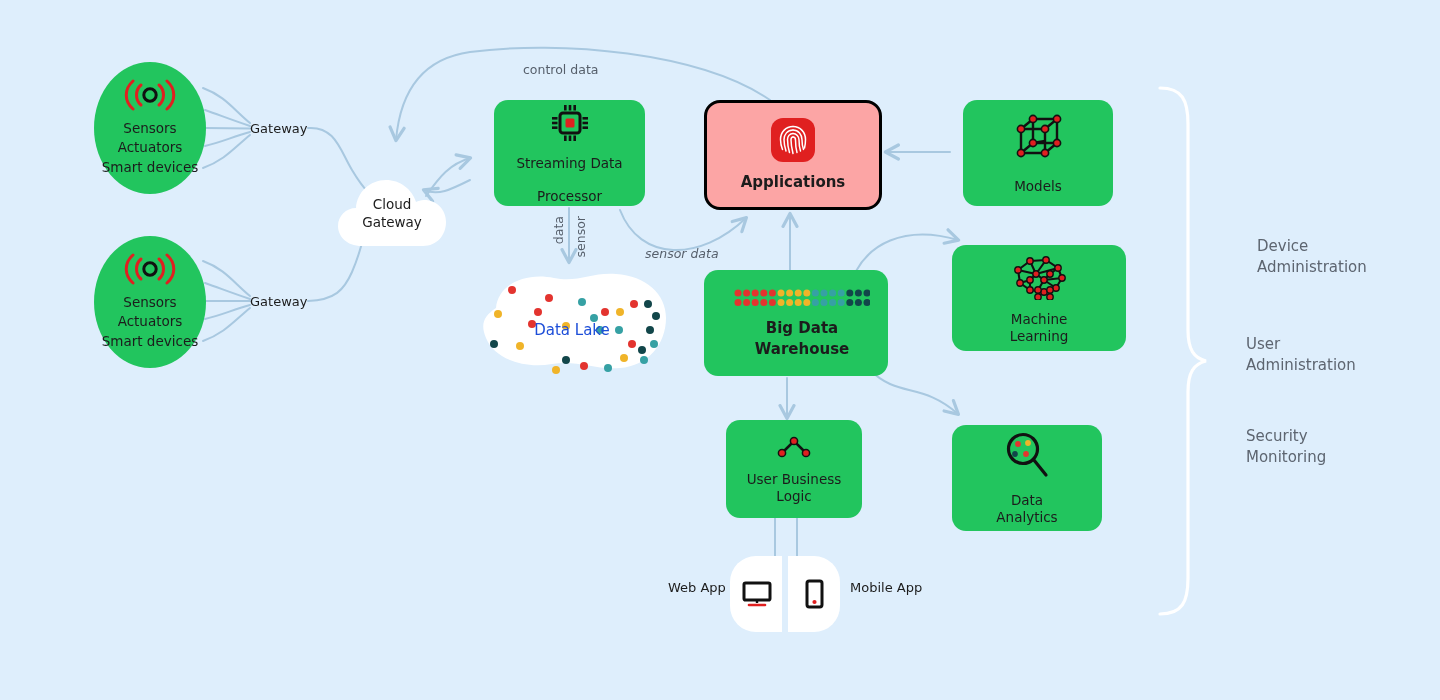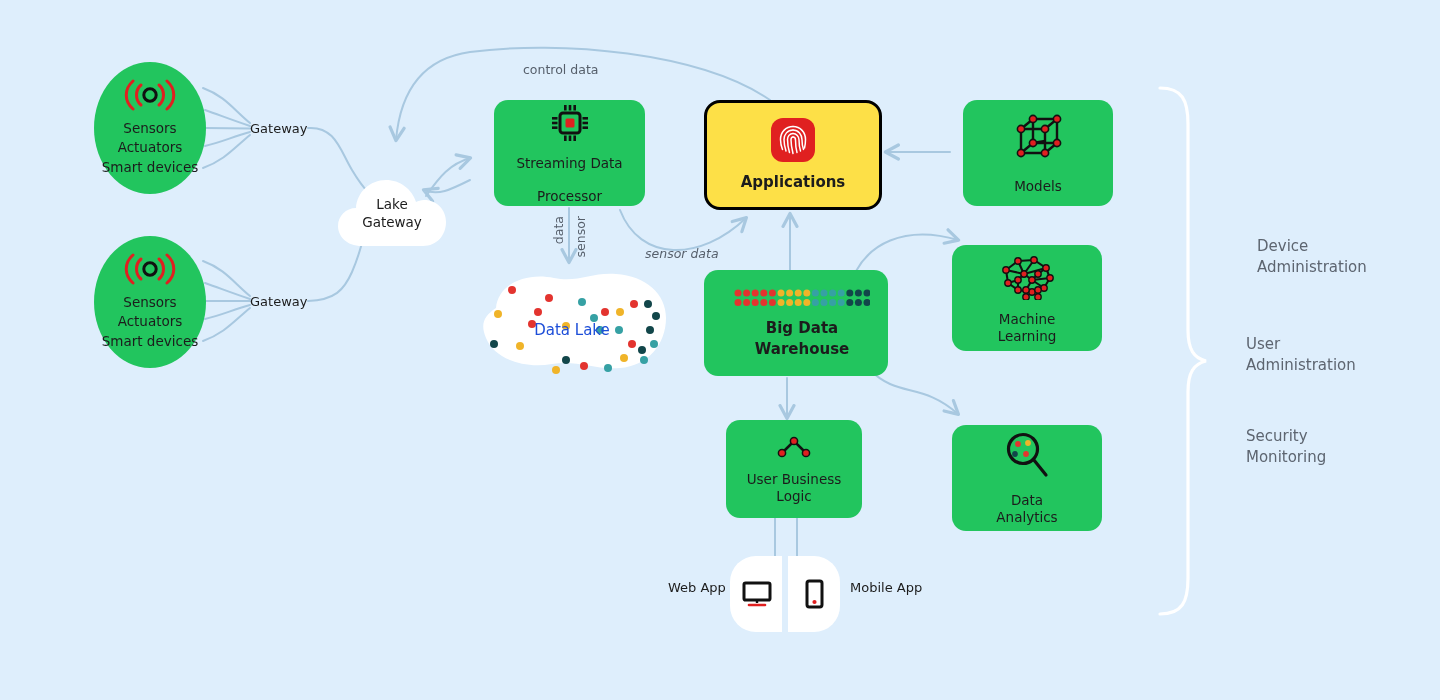--- a/index.html
+++ b/index.html
@@ -122,21 +122,21 @@
     </div>
   </div>
 
   <div style="position:absolute;left:336px;top:172px;width:112px;height:78px;">
     <svg width="112" height="78" viewBox="0 0 112 78" style="position:absolute;left:0;top:0;">
       <path d="M26,74 C10,74 2,64 2,54 C2,44 10,36 20,36 C21,20 34,8 50,8
                C64,8 76,17 80,30 C82,29 85,28 88,28 C101,28 110,38 110,50
                C110,63 101,74 87,74 Z" fill="#ffffff"></path>
     </svg>
     <div style="position:absolute;left:0;top:24px;width:112px;text-align:center;">
-      <div class="lbl" style="font-size:13.5px;color:#1c1c1c;line-height:1.3;">Lake</div>
+      <div class="lbl" style="font-size:13.5px;color:#1c1c1c;line-height:1.3;">Cloud</div>
       <div class="lbl" style="font-size:13.5px;color:#1c1c1c;line-height:1.3;">Gateway</div>
     </div>
   </div>
 
   <div class="node card" style="left:494px;top:100px;width:151px;height:106px;">
     <span class="ico">
       <svg width="42" height="42" viewBox="0 0 42 42">
         <rect x="11" y="11" width="20" height="20" rx="3" fill="none" stroke="#111" stroke-width="3"></rect>
         <rect x="16.5" y="16.5" width="9" height="9" rx="1.5" fill="#e02020"></rect>
         <g fill="#111">
@@ -153,21 +153,21 @@
             <rect x="33.5" y="19.7" width="5.5" height="2.6"></rect>
             <rect x="33.5" y="24.4" width="5.5" height="2.6"></rect>
         </g>
       </svg>
     </span>
     <div class="lbl">Streaming Data</div>
     <div class="lbl" style="margin-top:16px;">Processor</div>
   </div>
 
   <div class="card" style="position:absolute;left:704px;top:100px;width:172px;height:104px;
-              background:#fde047;border:3.5px solid #000000;border-radius:16px;">
+              background:#fca5a5;border:3.5px solid #000000;border-radius:16px;">
     <span class="ico">
       <svg width="44" height="44" viewBox="0 0 44 44">
         <rect x="0" y="0" width="44" height="44" rx="12" fill="#e02020"></rect>
         <g fill="none" stroke="#ffffff" stroke-width="1.5" stroke-linecap="round">
           <path d="M22,8.5 C14.5,8.5 9.5,14.5 9.5,21.5 C9.5,26 10.5,29 11.5,31.5"></path>
           <path d="M22,12 C16.5,12 13,16.5 13,21.5 C13,26.5 14,30 15,33"></path>
           <path d="M22,15.5 C18.5,15.5 16.5,18.5 16.5,21.5 C16.5,27 17.5,31 18.5,34.5"></path>
           <path d="M22,19 C20.5,19 20,20.5 20,21.8 C20,27 21,31.5 22,35.5"></path>
           <path d="M22,19 C24,19 24.5,20.5 24.5,22 C24.5,27 25,31 26,34.5"></path>
           <path d="M22,15.5 C25.5,15.5 28,18.5 28,21.8 C28,26.5 28.5,30 29.5,33"></path>
@@ -283,21 +283,21 @@
           <circle cx="23" cy="8" r="3.6"></circle>
             <circle cx="47" cy="8" r="3.6"></circle>
           <circle cx="23" cy="32" r="3.6"></circle>
             <circle cx="47" cy="32" r="3.6"></circle>
         </g>
       </svg>
     </span>
     <div class="lbl">Models</div>
   </div>
 
-  <div class="node card" style="left:952px;top:245px;width:150px;height:106px;">
+  <div class="node card" style="left:952px;top:245px;width:174px;height:106px;">
     <span class="ico">
       <svg width="66" height="48" viewBox="0 0 66 48">
         <g stroke="#111" stroke-width="2.1" fill="none">
           <path d="M12,18 L24,9 L40,8 L52,16 L56,26 L50,36 L38,40 L24,38 L14,31 Z"></path>
           <path d="M12,18 L30,22 L24,9"></path>
             <path d="M30,22 L40,8"></path>
           <path d="M30,22 L52,16"></path>
             <path d="M30,22 L38,28"></path>
           <path d="M38,28 L50,36"></path>
             <path d="M38,28 L56,26"></path>

